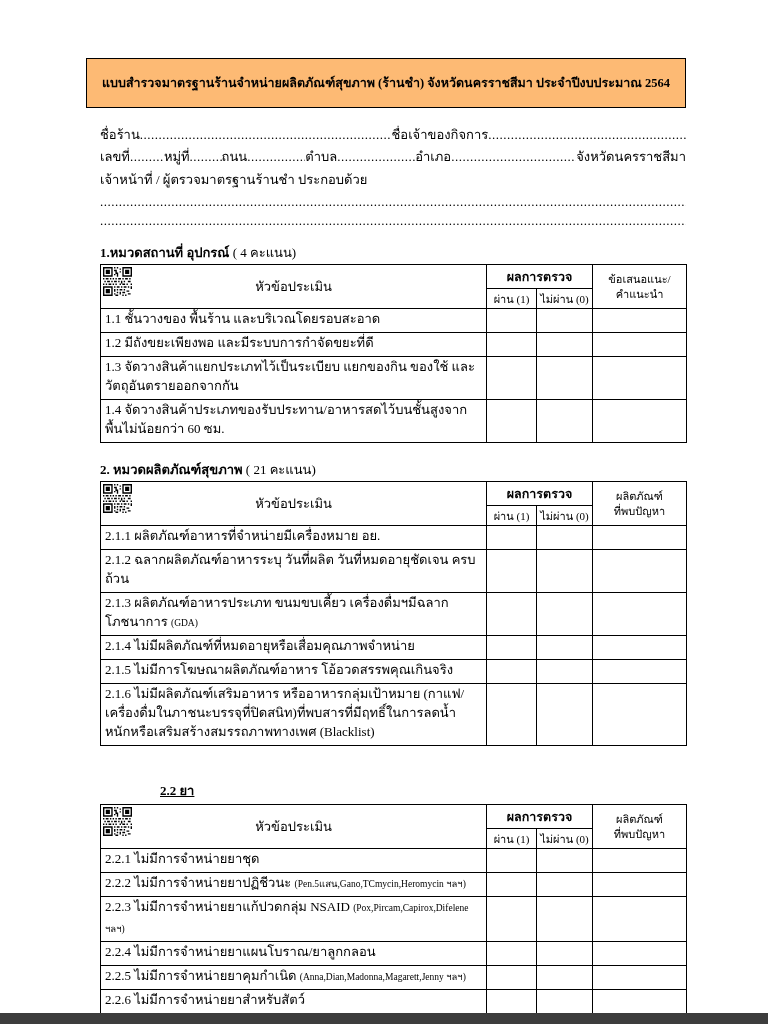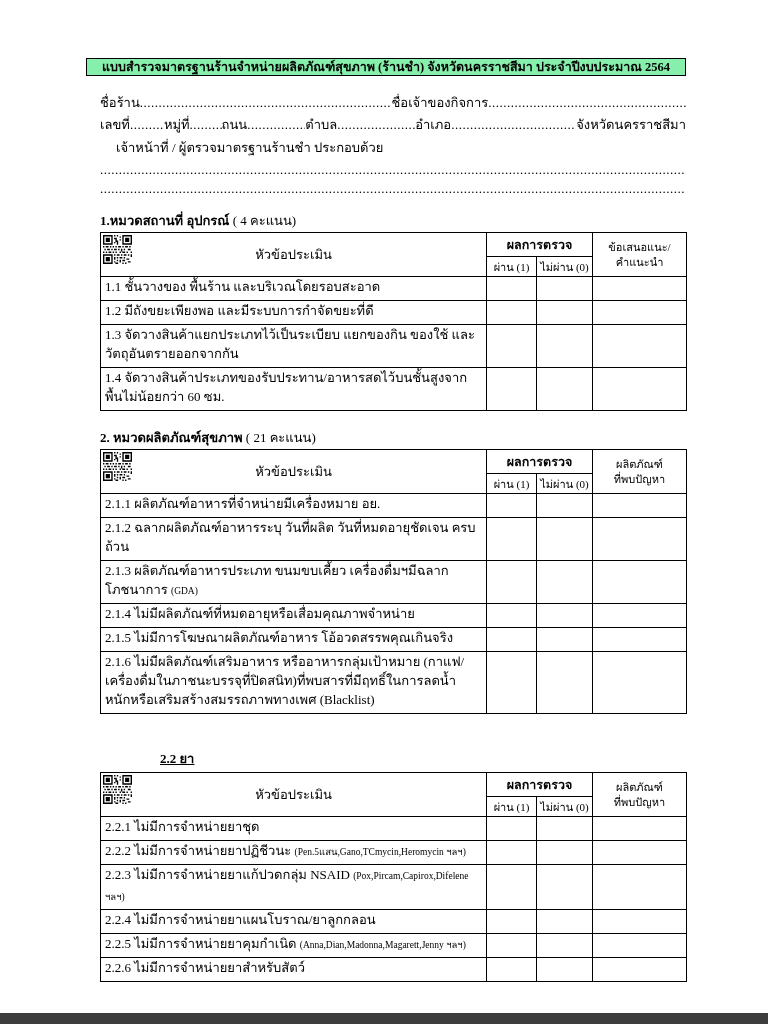--- a/index.html
+++ b/index.html
@@ -7,43 +7,43 @@
   body {
     background:#ffffff;
     font-family:"Liberation Serif", serif;
     color:#000;
     position:relative;
     overflow:hidden;
   }
   .page { padding:58px 82px 0 86px; }
 
   .title-bar {
-    background:#86efac;
+    background:#fdba74;
     border:1px solid #000;
     text-align:center;
     font-weight:bold;
     font-size:12.5px;
-    padding:0 6px;
+    padding:16px 6px;
     line-height:16px;
   }
 
   .form-block { margin:16px 0 0 14px; font-size:13px; }
   .form-line {
     display:flex; align-items:flex-start;
     line-height:22px; white-space:nowrap; overflow:hidden;
   }
   .dotfill { min-width:0; overflow:hidden; white-space:nowrap; letter-spacing:.5px; }
   .fa { flex:56 1 0; }
   .fb { flex:44 1 0; }
   .w34 { flex:0 1 34px; }
   .w32 { flex:0 1 32px; }
   .w58 { flex:0 1 58px; }
   .w78 { flex:0 1 78px; }
   .wrest { flex:1 1 0; }
-  .inspector-line { line-height:24px;margin-left:16px; }
+  .inspector-line { line-height:24px; }
   .dotline { overflow:hidden; white-space:nowrap; letter-spacing:.5px; line-height:19px; }
 
   .section-heading { margin:14px 0 0 14px; font-size:13px; line-height:18px; font-weight:bold; }
   .section-heading .hd { }
   .section-heading .score { font-weight:normal; }
   .sec2 { margin-top:18px; }
   .sub-heading { margin:2px 0 0 74px; font-size:13px; line-height:18px; font-weight:bold; text-decoration:underline; }
   .sub-heading.gap { margin-top:36px; }
 
   table {

